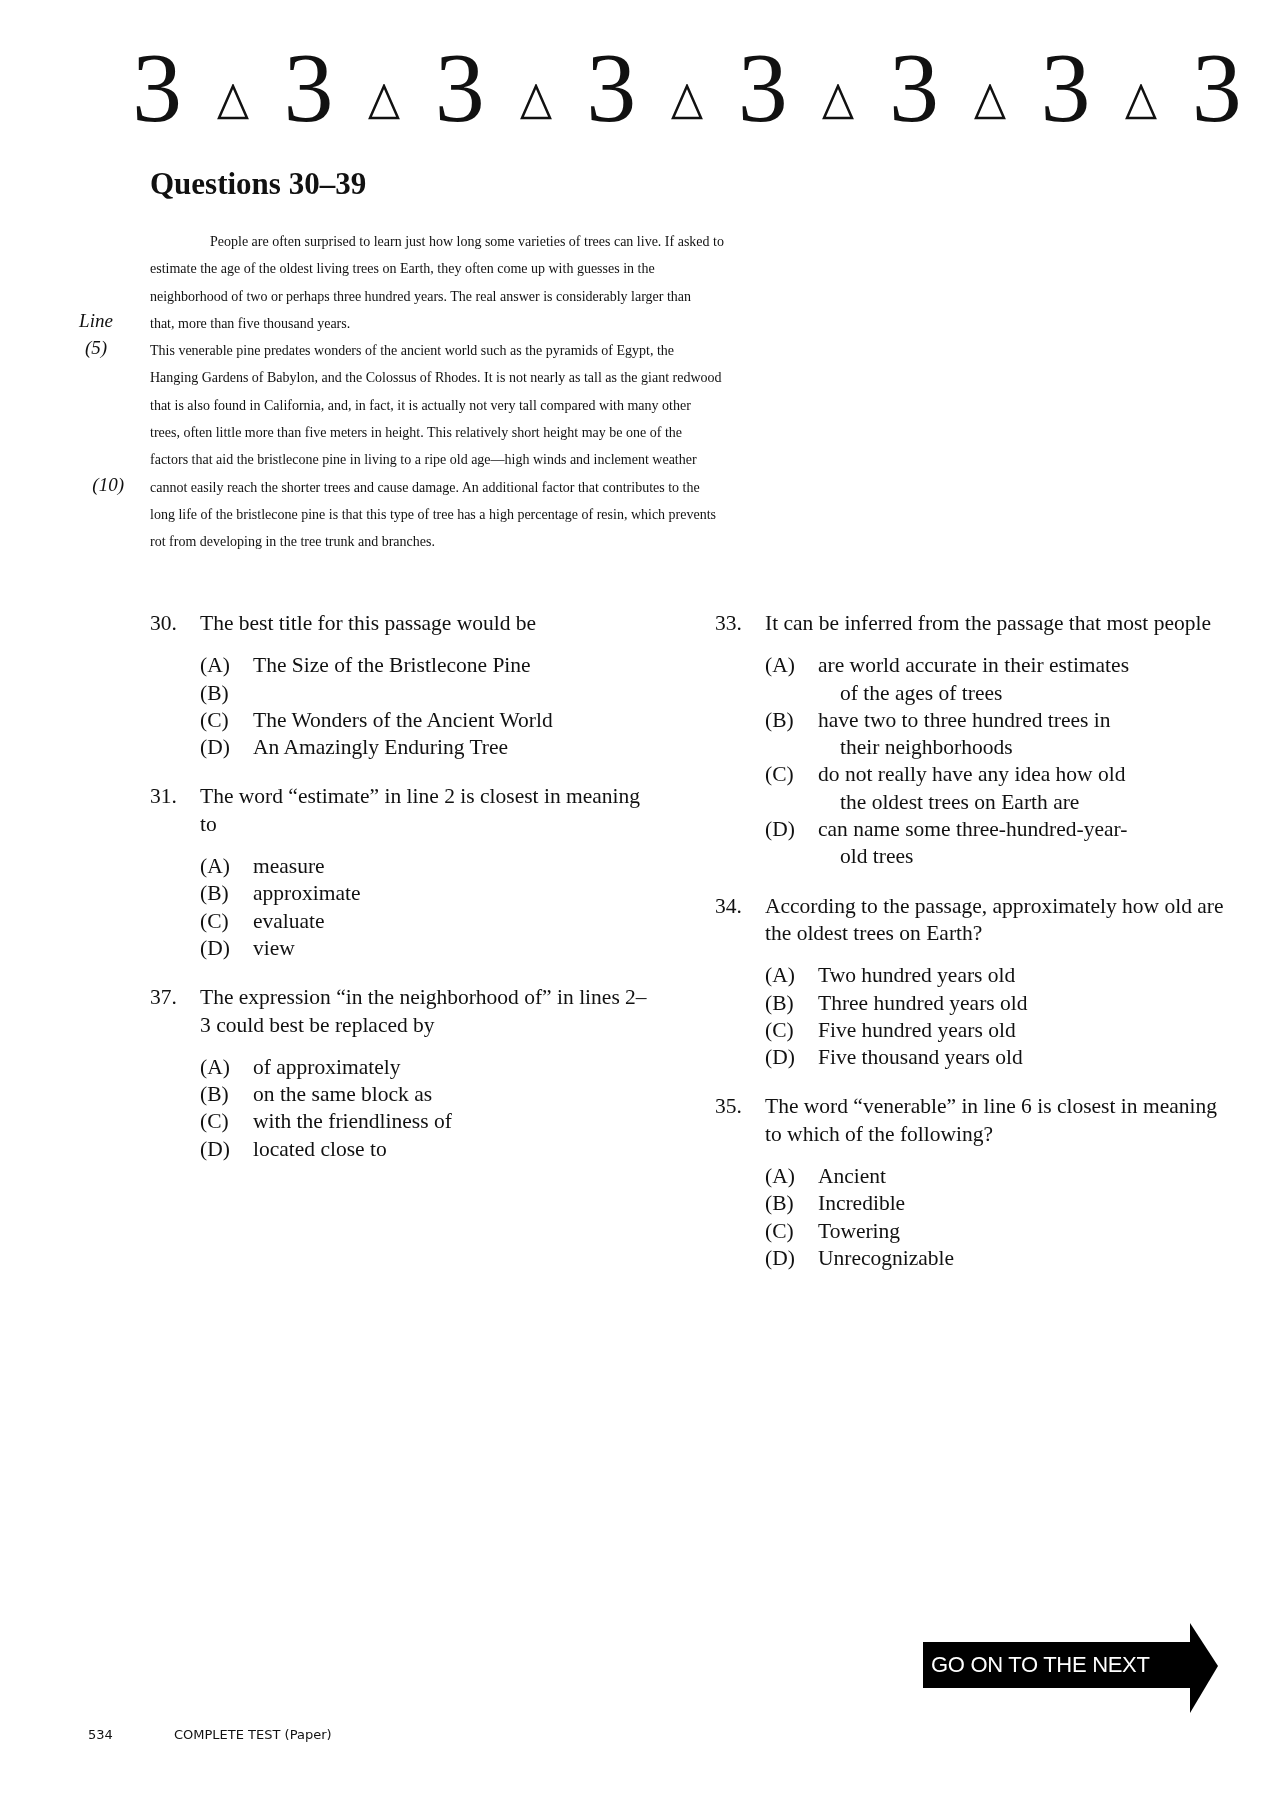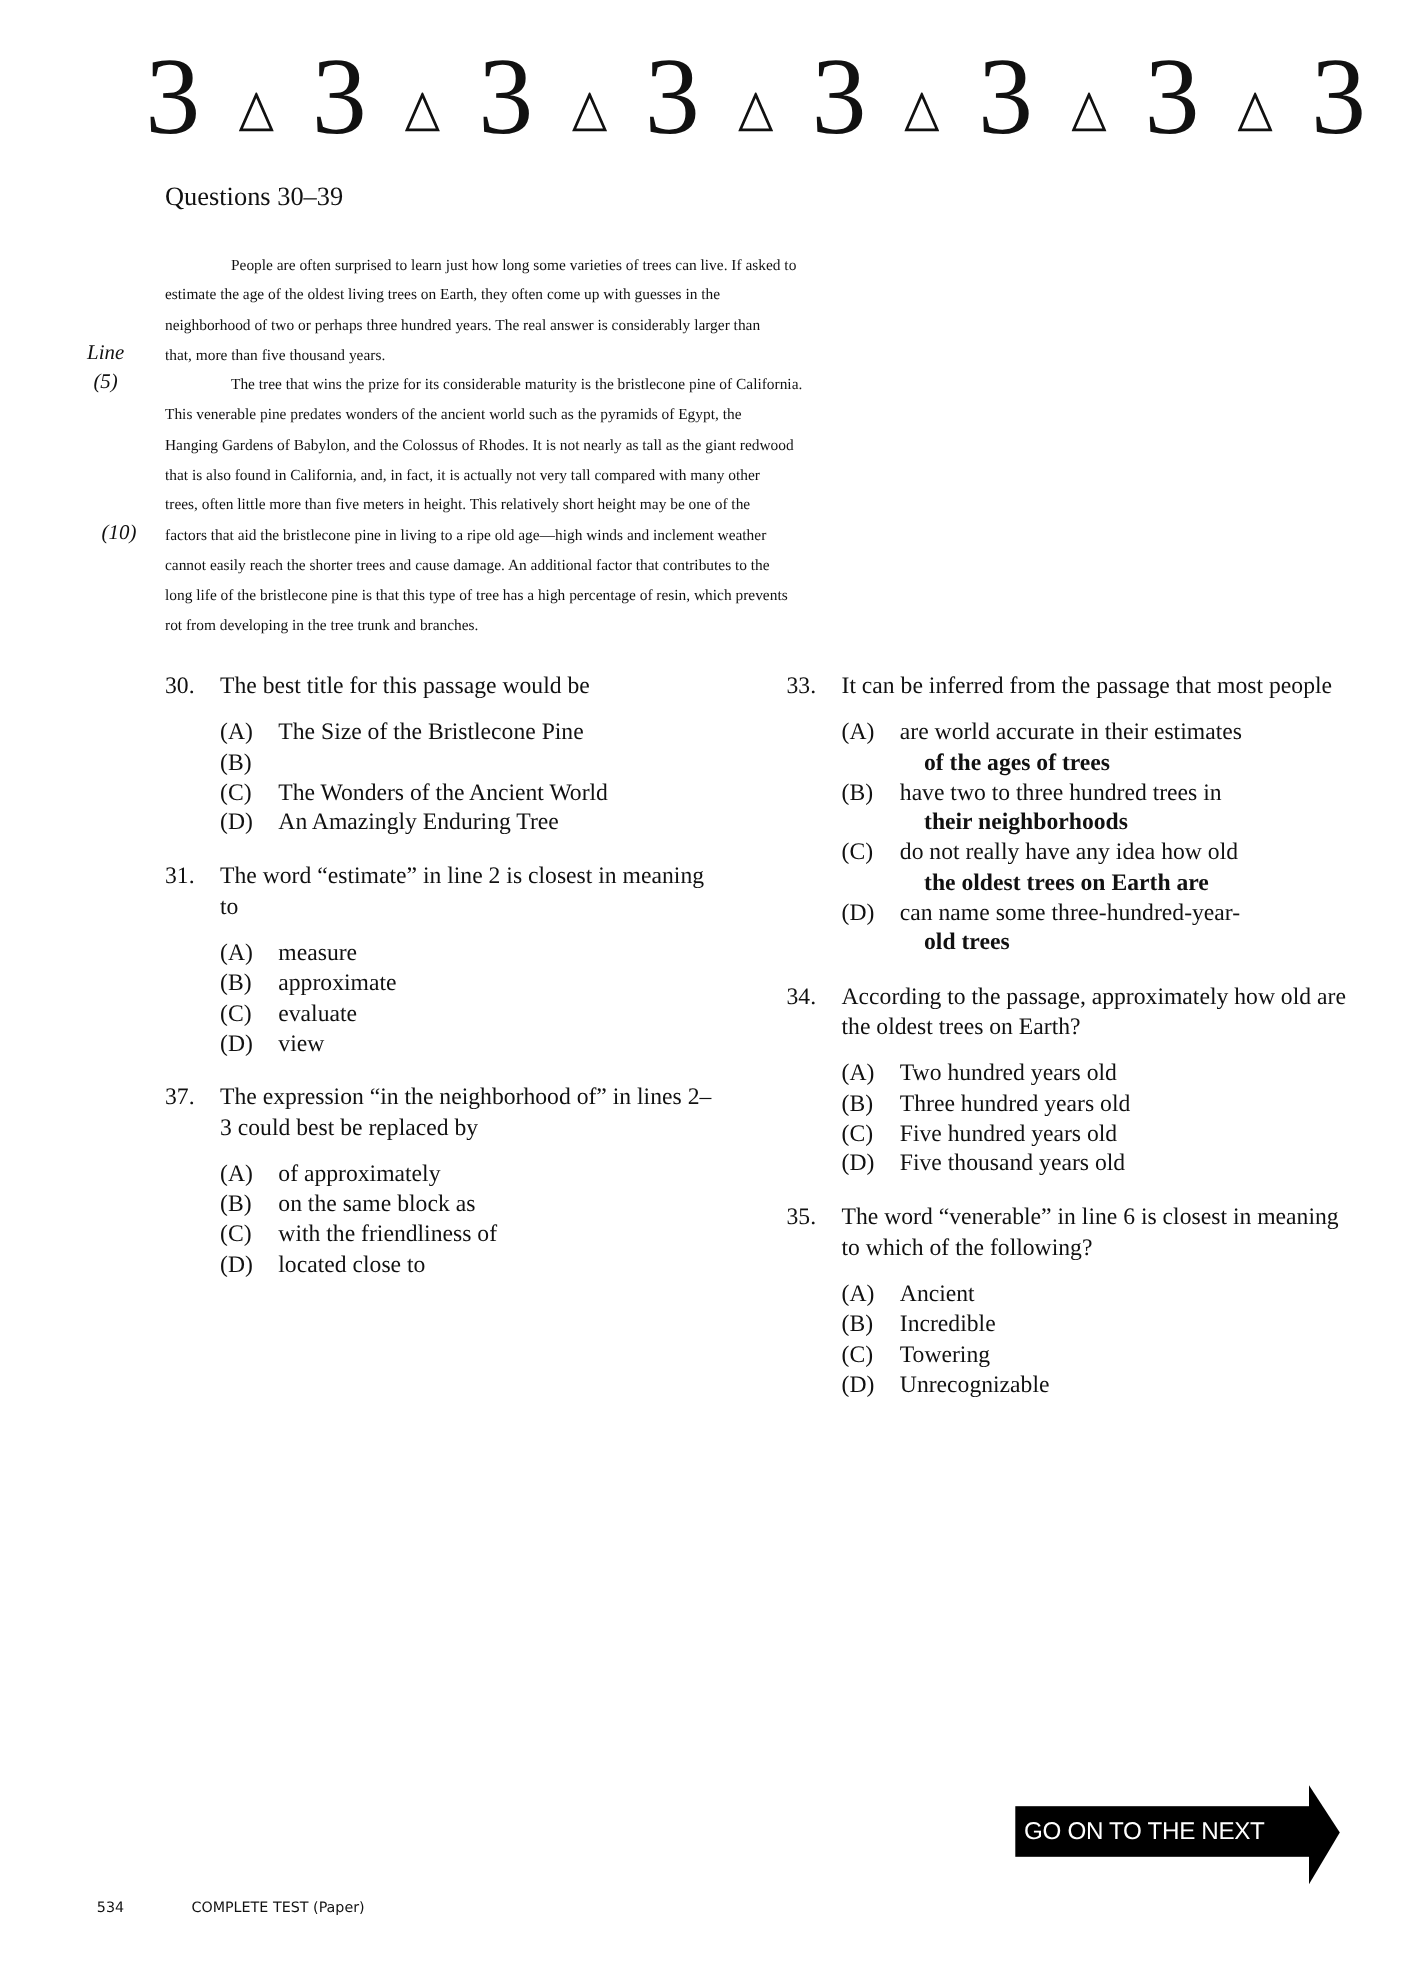--- a/index.html
+++ b/index.html
@@ -1,37 +1,37 @@
 <!DOCTYPE html>
 <html><head>
 <meta charset="utf-8">
 <style>
   html, body { margin: 0; padding: 0; background: #ffffff; }
   body { width: 1277px; height: 1800px; position: relative; overflow: hidden; color: #111; font-family: "Liberation Serif", "DejaVu Serif", serif; }
   .banner { position: absolute; top: 38px; left: 132px; width: 1110px; display: flex; justify-content: space-between; align-items: center; }
   .banner .num { font-size: 100px; line-height: 100px; font-family: "Liberation Serif", serif; }
   .banner .tri { width: 0; height: 0; display: inline-block; position: relative; top: 14px; }
   .tri svg { display: block; }
-  .qhead { position: absolute; top: 166px; left: 150px; font-size: 24px; font-weight: normal; font-family: "Liberation Serif", serif; text-align: right; }
+  .qhead { position: absolute; top: 166px; left: 150px; font-size: 31px; font-weight: bold; font-family: "Liberation Serif", serif; text-align: right; }
   .passage { position: absolute; top: 228px; left: 150px; width: 1080px; font-size: 14px; line-height: 27.3px; }
   .lineno { position: absolute; left: 68px; font-size: 19px; font-style: italic; width: 56px; text-align: center; }
   .col { position: absolute; top: 610px; font-size: 21.5px; line-height: 27.3px; }
   .col.left { left: 150px; width: 510px; }
   .col.right { left: 715px; width: 520px; }
   .q { margin-bottom: 22px; }
   .stem { display: flex; }
   .stem .n { width: 50px; flex: none; }
   .stem .t { flex: 1; }
   .opts { margin: 15px 0 0 50px; }
   .opt { display: flex; }
   .opt .l { width: 53px; flex: none; }
   .opt .t { flex: 1; padding-left: 0; }
   .opt .t .wrap { display: block; }
   .hang .t { text-indent: -0px; }
-  .hang .t .cont { display: block; padding-left: 22px; font-weight: bold; }
+  .hang .t .cont { display: block; padding-left: 22px; }
   .footer { position: absolute; top: 1727px; left: 88px; font-family: "DejaVu Sans", sans-serif; font-size: 13px; }
   .footer .pg { display: inline-block; width: 86px; }
   .nextpage { position: absolute; top: 1618px; left: 920px; width: 305px; height: 100px; }
   .nextpage .bar { position: absolute; left: 3px; top: 24px; width: 275px; height: 46px; background: #000; color: #fff; font-family: "Liberation Sans", sans-serif; font-size: 22px; line-height: 46px; padding-left: 8px; box-sizing: border-box; letter-spacing: -0.3px; }
   .nextpage svg { position: absolute; left: 270px; top: 0; }
 </style>
 </head>
 <body>
 
 <div class="banner">
@@ -84,21 +84,20 @@
 
 <div class="lineno" style="top:310px;">Line</div>
 <div class="lineno" style="top:337px;">(5)</div>
 <div class="lineno" style="top:474px;text-align:right;">(10)</div>
 
 <div class="passage">
   <div style="padding-left:60px">People are often surprised to learn just how long some varieties of trees can live. If asked to</div>
   <div>estimate the age of the oldest living trees on Earth, they often come up with guesses in the</div>
   <div>neighborhood of two or perhaps three hundred years. The real answer is considerably larger than</div>
   <div>that, more than five thousand years.</div>
-  <div style="padding-left:60px">The tree that wins the prize for its considerable maturity is the bristlecone pine of California.</div>
   <div>This venerable pine predates wonders of the ancient world such as the pyramids of Egypt, the</div>
   <div>Hanging Gardens of Babylon, and the Colossus of Rhodes. It is not nearly as tall as the giant redwood</div>
   <div>that is also found in California, and, in fact, it is actually not very tall compared with many other</div>
   <div>trees, often little more than five meters in height. This relatively short height may be one of the</div>
   <div>factors that aid the bristlecone pine in living to a ripe old age—high winds and inclement weather</div>
   <div>cannot easily reach the shorter trees and cause damage. An additional factor that contributes to the</div>
   <div>long life of the bristlecone pine is that this type of tree has a high percentage of resin, which prevents</div>
   <div>rot from developing in the tree trunk and branches.</div>
 </div>
 

